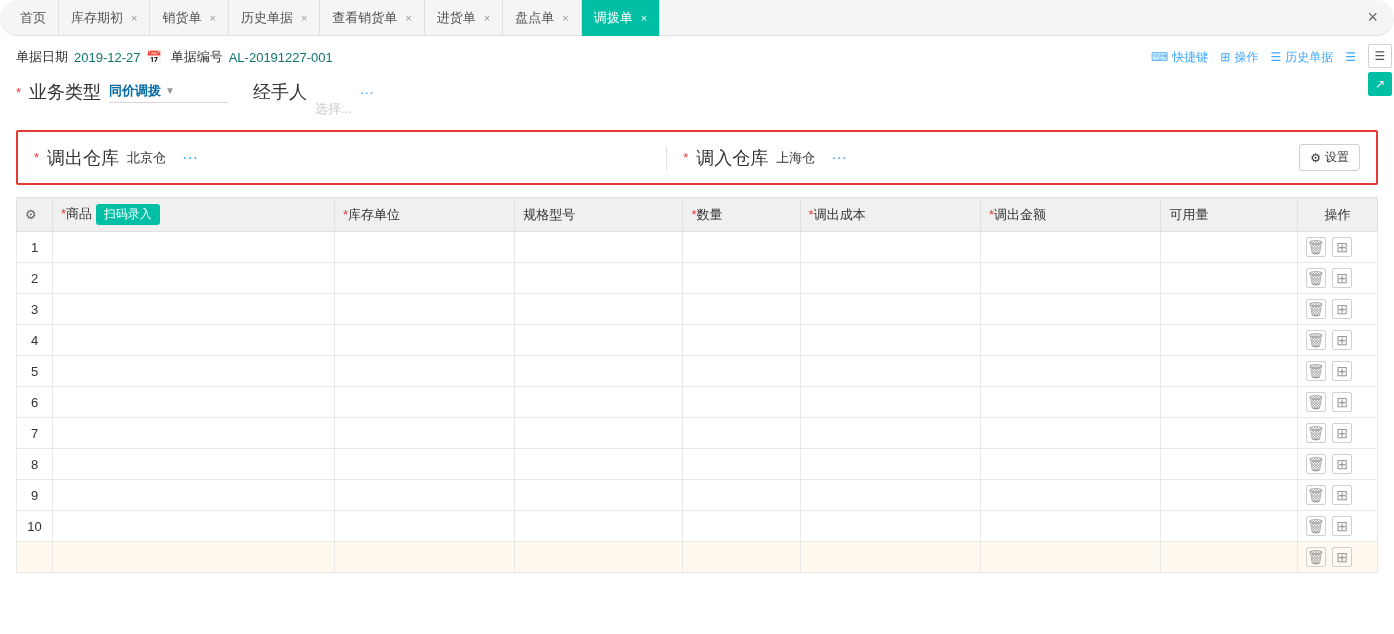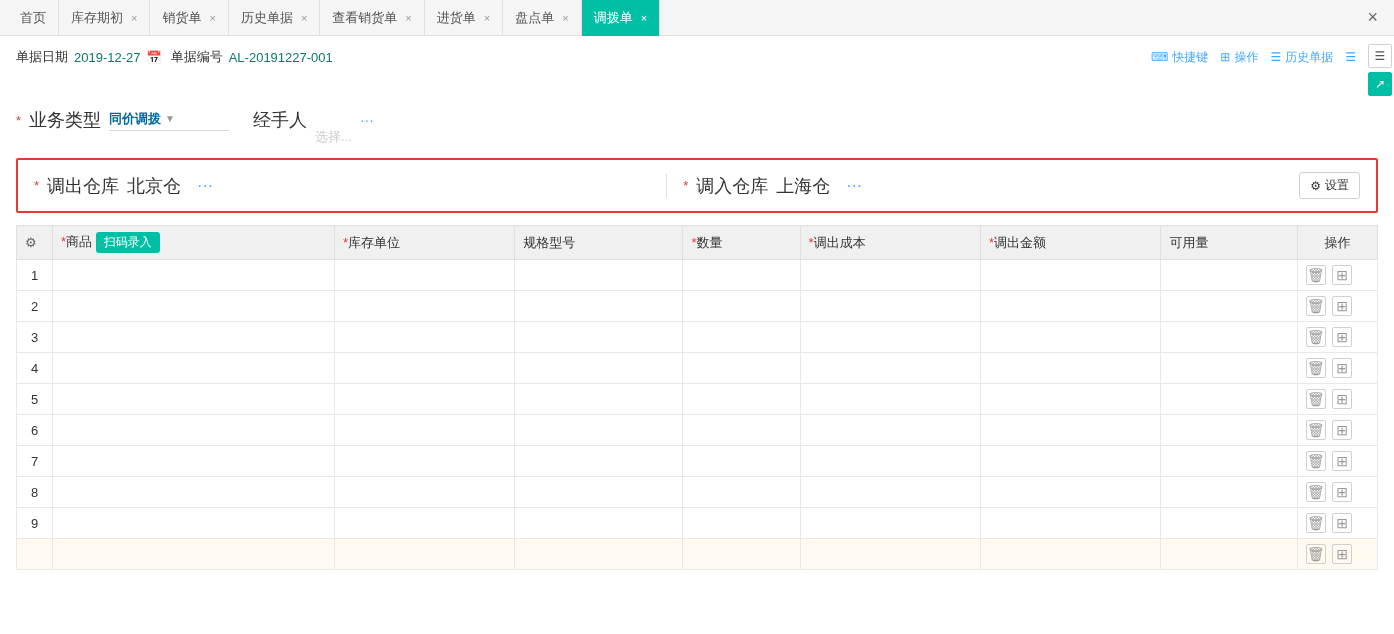--- a/index.html
+++ b/index.html
@@ -6,20 +6,21 @@
     body { font-family: 'Microsoft YaHei', Arial, sans-serif; font-size: 13px; color: #333; background: #fff; overflow: hidden; }
 
     
     .tab-bar {
       display: flex;
       align-items: center;
       border-bottom: 1px solid #e0e0e0;
       background: #f5f5f5;
       padding: 0 8px;
       height: 36px;
+      border-radius: 18px;
     }
     .tab-item {
       display: flex;
       align-items: center;
       padding: 0 12px;
       height: 36px;
       cursor: pointer;
       font-size: 13px;
       color: #555;
       border-right: 1px solid #e0e0e0;
@@ -53,21 +54,21 @@
     
     .content-area {
       padding: 12px 16px;
       background: #fff;
     }
 
     
     .form-header {
       display: flex;
       align-items: center;
-      margin-bottom: 28px;
+      margin-bottom: 0;
       gap: 24px;
     }
     .form-header-left {
       display: flex;
       align-items: center;
       gap: 8px;
     }
     .form-header-right {
       margin-left: auto;
       display: flex;
@@ -120,21 +121,21 @@
     .field-required {
       color: #e53935;
       font-size: 13px;
     }
     .field-name {
       color: #333;
       font-size: 18px;
     }
     .field-value {
       color: #333;
-      font-size: 18px;
+      font-size: 13px;
     }
     .field-dots {
       color: #40a9ff;
       cursor: pointer;
       font-size: 16px;
       margin-left: 8px;
     }
     .warehouse-divider {
       width: 1px;
       height: 24px;
@@ -568,20 +569,36 @@
     <td></td>
     <td></td>
     <td></td>
     <td>
       <div class="table-ops">
         <span class="op-icon">🗑</span>
         <span class="op-icon">⊞</span>
       </div>
     </td>
   </tr>
+          <tr>
+    <td class="table-row-num">10</td>
+    <td></td>
+    <td></td>
+    <td></td>
+    <td></td>
+    <td></td>
+    <td></td>
+    <td></td>
+    <td>
+      <div class="table-ops">
+        <span class="op-icon">🗑</span>
+        <span class="op-icon">⊞</span>
+      </div>
+    </td>
+  </tr>
           <tr class="subtotal-row">
       <td class="table-row-num"></td>
       <td></td>
       <td></td>
       <td></td>
       <td style="text-align:right;color:#333"></td>
       <td style="text-align:right;color:#333"></td>
       <td style="text-align:right;color:#333"></td>
       <td></td>
       <td>

